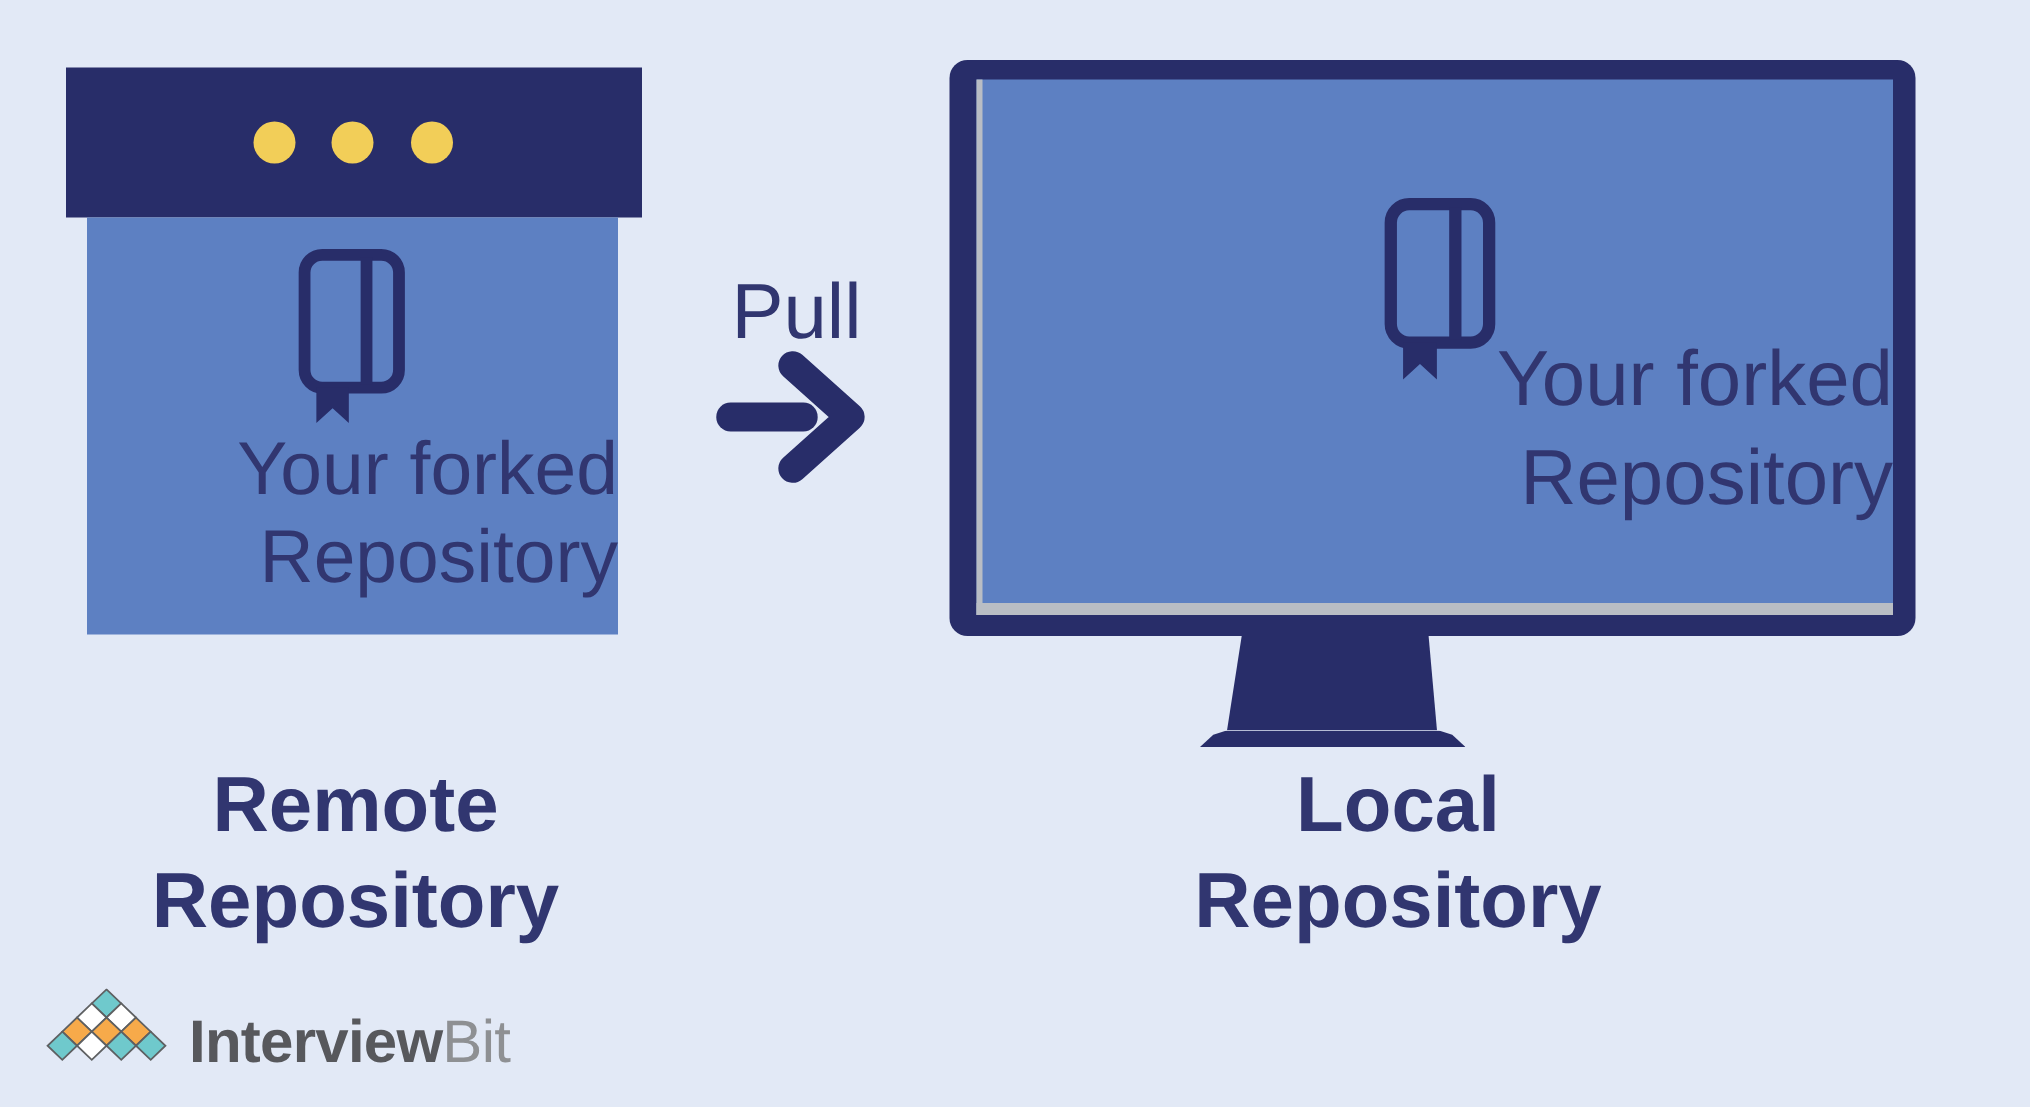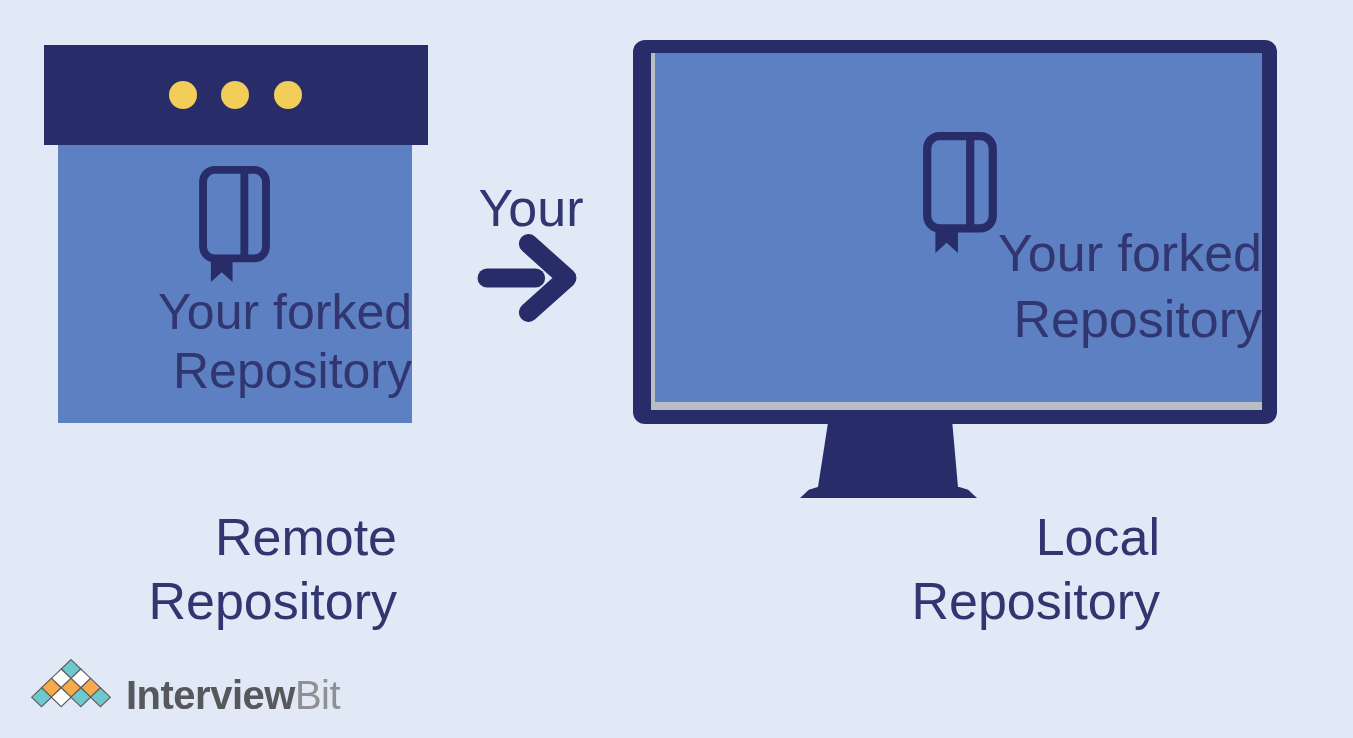--- a/index.html
+++ b/index.html
@@ -119,28 +119,29 @@
     left: 800px; top: 487px;
     width: 177px; height: 11px;
     background: var(--navy);
     clip-path: polygon(0% 100%, 5% 25%, 10% 0%, 90% 0%, 95% 25%, 100% 100%);
   }
   
   .caption {
     position: absolute;
     top: 505px;
     width: 320px;
-    text-align: right;
+    text-align: center;
     font-size: 52px;
     line-height: 64px;
     color: var(--text-navy);
+    font-weight: bold;
   }
   .caption span { display: block; }
   .caption-remote { left: 77px; }
-  .caption-local { left: 840px; }
+  .caption-local { left: 772px; }
   
   .logo {
     position: absolute;
     left: 30px; top: 651px;
     height: 58px;
     display: flex;
     align-items: flex-end;
   }
   .logo-pyramid { width: 82px; height: 49px; display: block; margin-bottom: 1px; }
   .logo-pyramid polygon { stroke: var(--logo-stroke); stroke-width: 1.4; }
@@ -178,21 +179,21 @@
       <path class="fill" d="M14 96 h22 v24 l-11 -10 l-11 10 z"></path>
     </svg>
 
     <div class="panel-label label-remote">
       <span>Your forked</span>
       <span>Repository</span>
     </div>
   </div>
 
   <div>
-    <div class="pull-label">Your</div>
+    <div class="pull-label">Pull</div>
     <svg class="arrow-icon" viewBox="0 0 107 88" xmlns="http://www.w3.org/2000/svg">
       <line x1="10" y1="44" x2="58" y2="44" stroke-width="19" stroke-linecap="round"></line>
       <path d="M51 10 L89 44 L51 78" fill="none" stroke-width="19" stroke-linecap="round" stroke-linejoin="round"></path>
     </svg>
   </div>
 
   <div>
     <div class="monitor-frame"></div>
     <div class="monitor-screen"></div>
     <div class="monitor-stand"></div>

